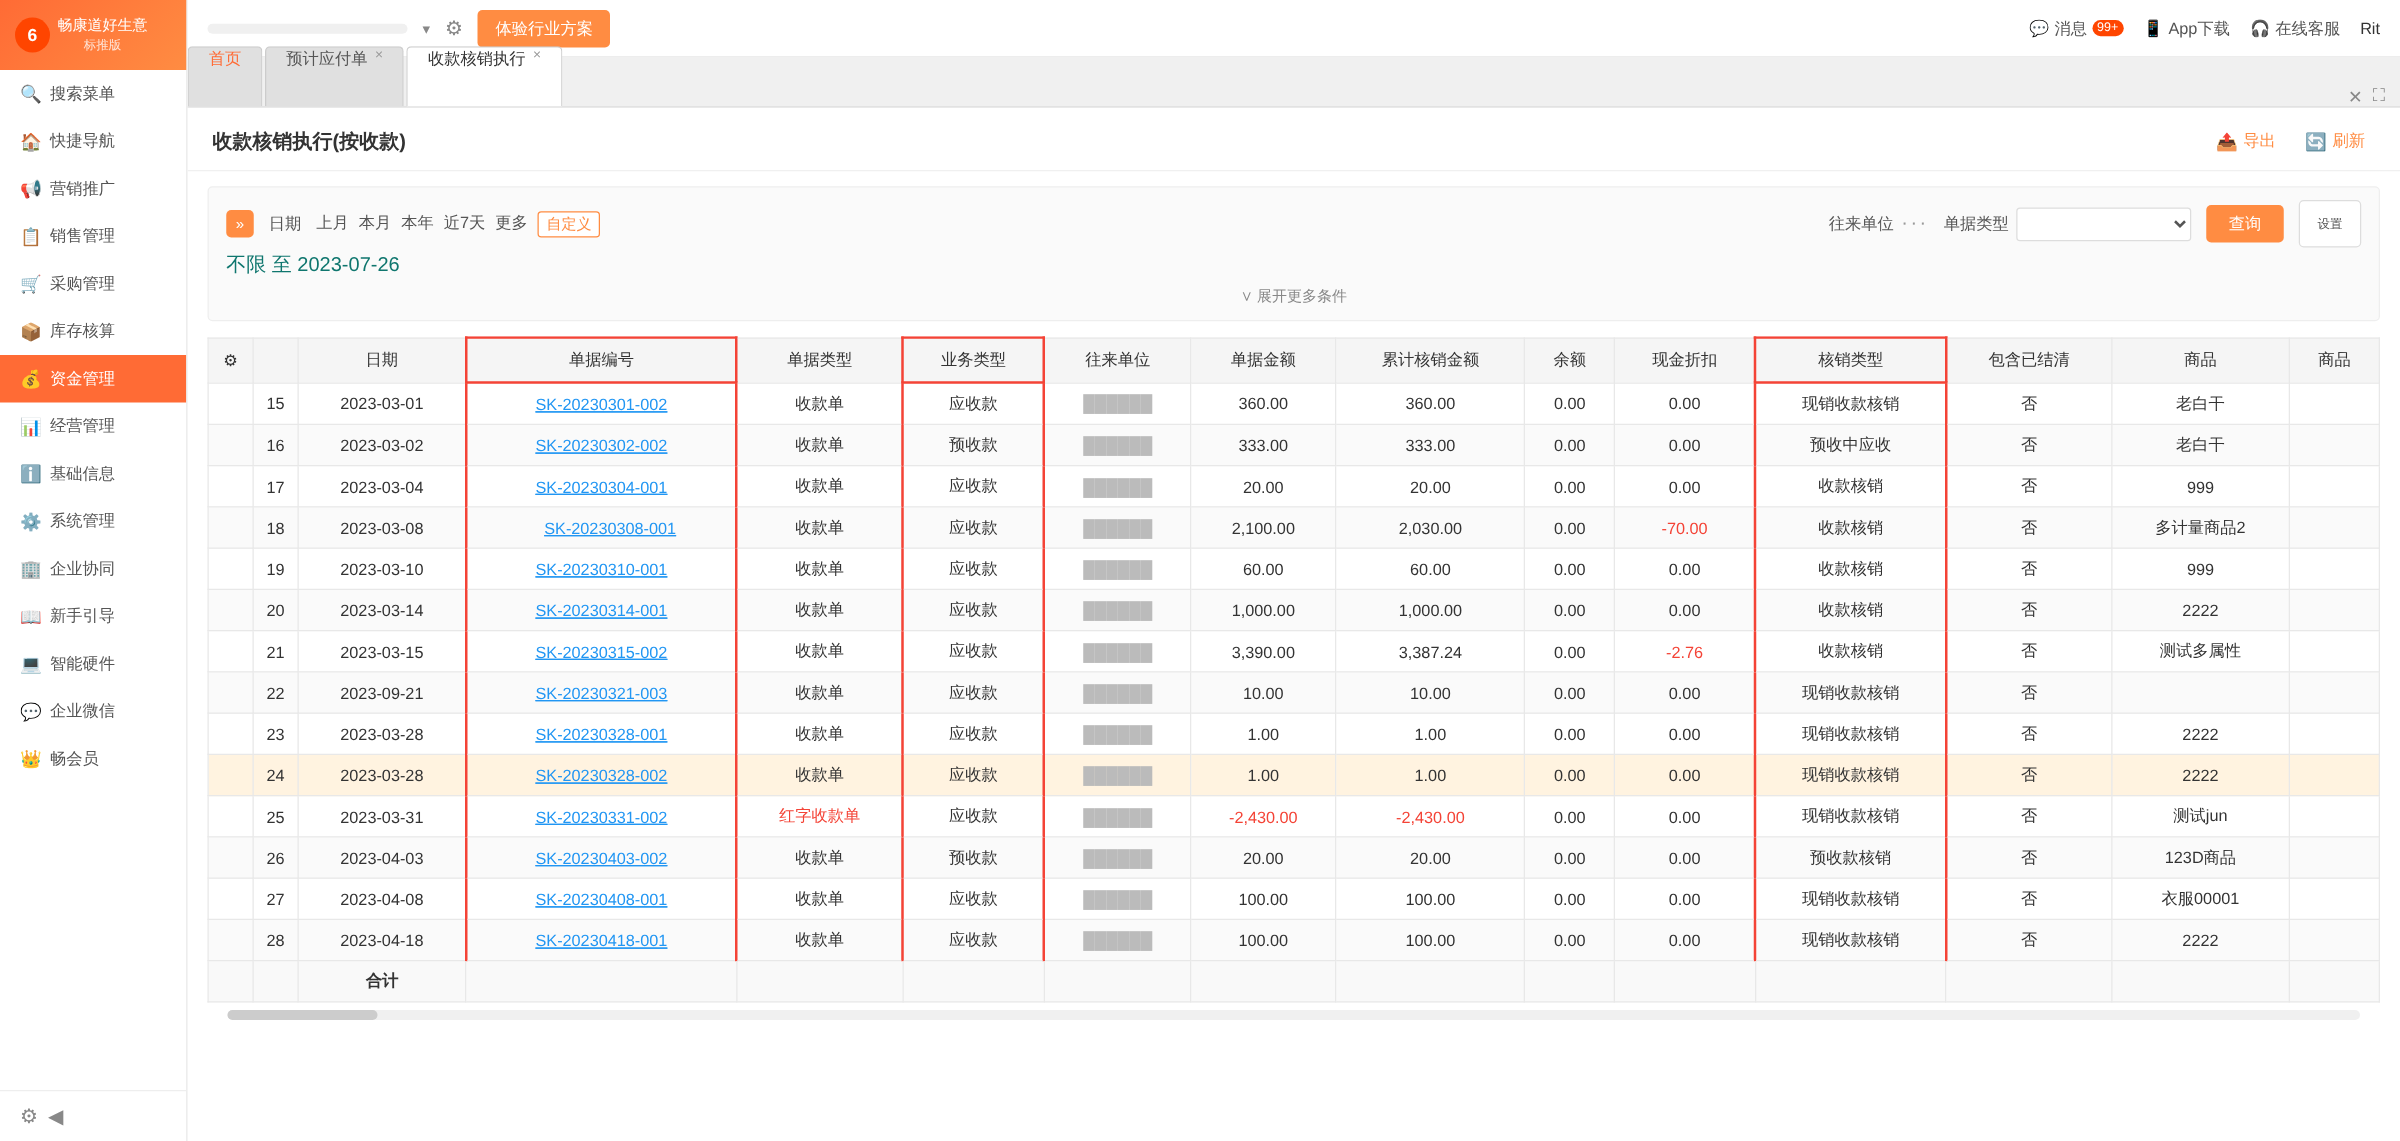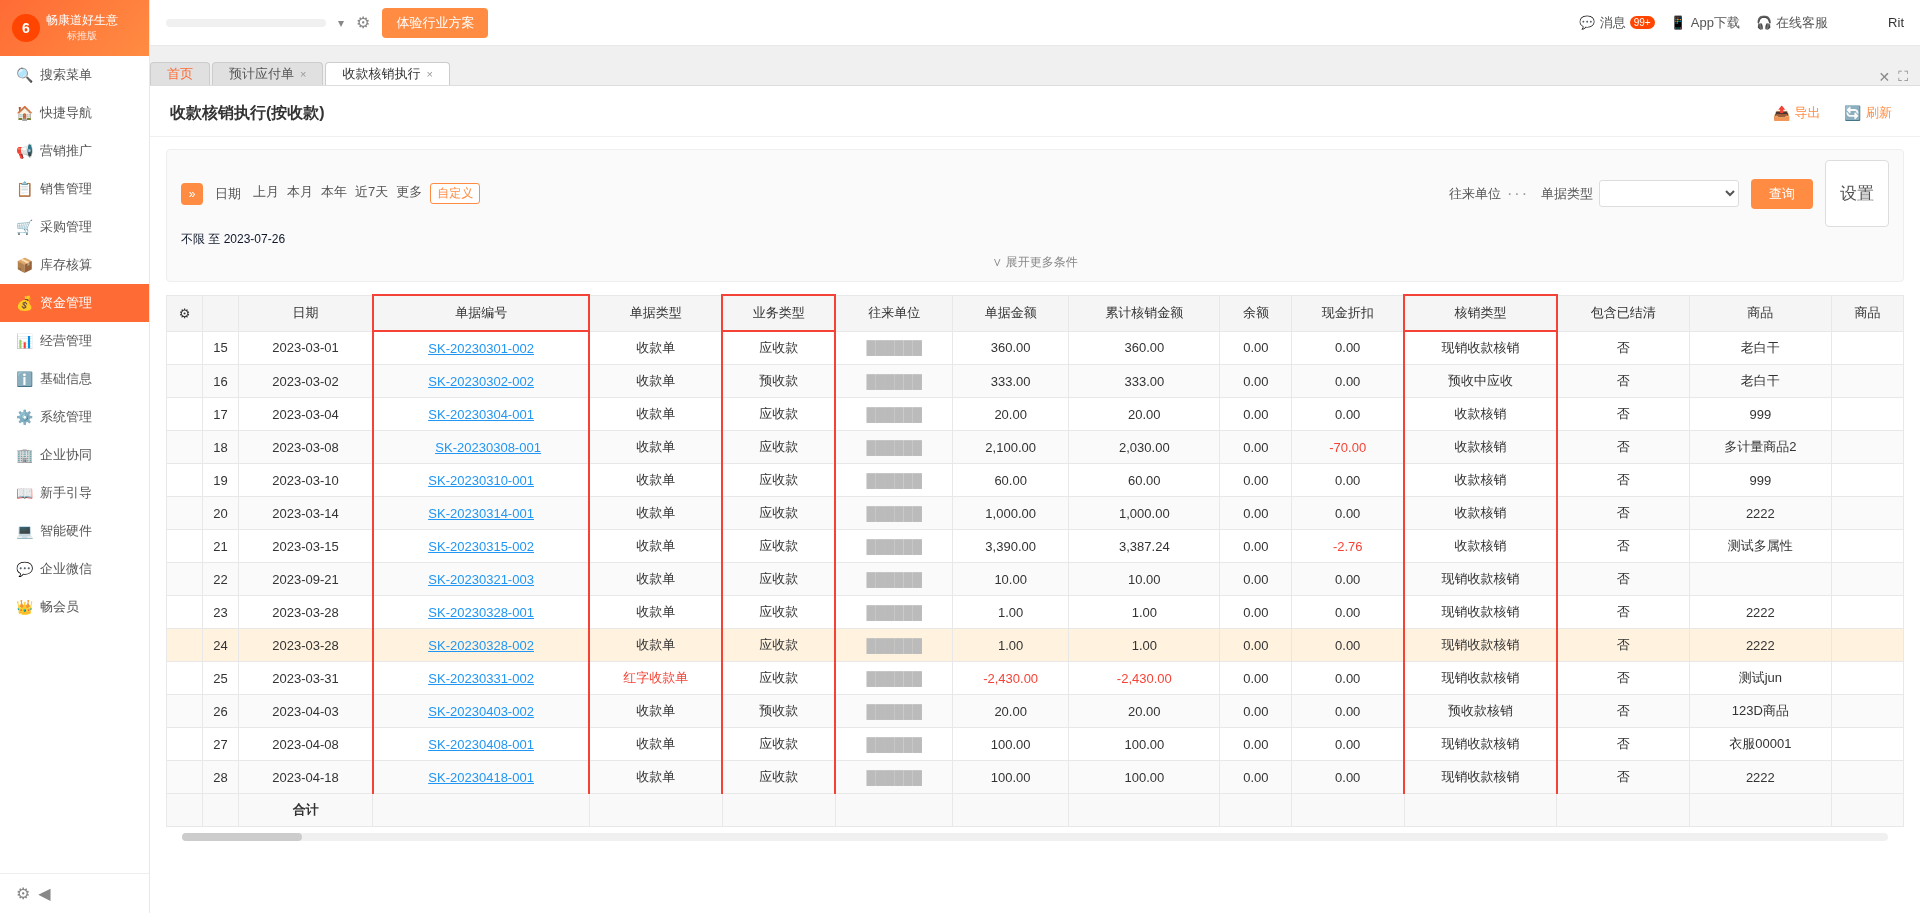--- a/index.html
+++ b/index.html
@@ -83,22 +83,22 @@
     
     .tabbar {
       height: 40px;
       background: #f0f0f0;
       display: flex; align-items: flex-end;
       padding-left: 0;
       border-bottom: 1px solid #ddd;
       position: relative;
     }
     .tab {
-      height: 23px;
-      display: flex; align-items: center; gap: 6px;
+      height: 48px;
+      display: flex; gap: 6px;
       padding: 0 16px;
       cursor: pointer;
       border-radius: 4px 4px 0 0;
       font-size: 13px;
       color: #555;
       background: #e0e0e0;
       border: 1px solid #ccc;
       border-bottom: none;
       margin-right: 2px;
     }
@@ -156,21 +156,21 @@
       border: 1px solid #ddd; border-radius: 3px; padding: 4px 8px;
       min-width: 140px; color: #555; font-size: 13px; background: #fff;
     }
     .filter-dots { color: #999; font-size: 16px; cursor: pointer; letter-spacing: 2px; }
     .filter-query-btn {
       background: #ff8c42; color: white; border: none;
       padding: 6px 18px; border-radius: 4px; cursor: pointer; font-size: 13px;
     }
     .filter-setting-btn {
       border: 1px solid #ddd; background: #fff; color: #555;
-      padding: 21px 14px; border-radius: 4px; cursor: pointer; font-size: 17px;
+      padding: 11px 14px; border-radius: 4px; cursor: pointer; font-size: 10px;
     }
     .filter-expand-row {
       display: flex; align-items: center; justify-content: center;
       margin-top: 6px;
     }
     .expand-more {
       color: #888; font-size: 12px; cursor: pointer;
       display: flex; align-items: center; gap: 4px;
     }
 
@@ -292,21 +292,21 @@
         <span class="notif-badge">99+</span>
       </div>
       <div class="topbar-icon-group">
         <span>📱</span>
         <span>App下载</span>
       </div>
       <div class="topbar-icon-group">
         <span>🎧</span>
         <span>在线客服</span>
       </div>
-      <span style="color:#333;font-weight:500;margin-left:44px;">Rit</span>
+      <span style="color:#333;font-weight:500;">Rit</span>
     </div>
   </div>
 
   <div class="tabbar">
     <div class="tab tab-home">
       <span>首页</span>
     </div>
     <div class="tab">
       <span>预计应付单</span>
       <span class="tab-close">×</span>
@@ -357,21 +357,21 @@
         <div class="filter-field">
           <span class="filter-label">单据类型</span>
           <select class="filter-select">
             <option></option>
           </select>
         </div>
         <button class="filter-query-btn">查询</button>
         <button class="filter-setting-btn">设置</button>
       </div>
       <div style="display:flex;align-items:center;gap:8px;margin-top:4px;">
-        <span style="color:#0f172a;font-size:12px;">不限 至 2023-07-26</span>
+        <span style="color:#0f766e;font-size:16px;">不限 至 2023-07-26</span>
       </div>
       <div class="filter-expand-row">
         <span class="expand-more">∨ 展开更多条件</span>
       </div>
     </div>
 
     <div class="table-wrapper">
       <table>
         <thead>
           <tr>

